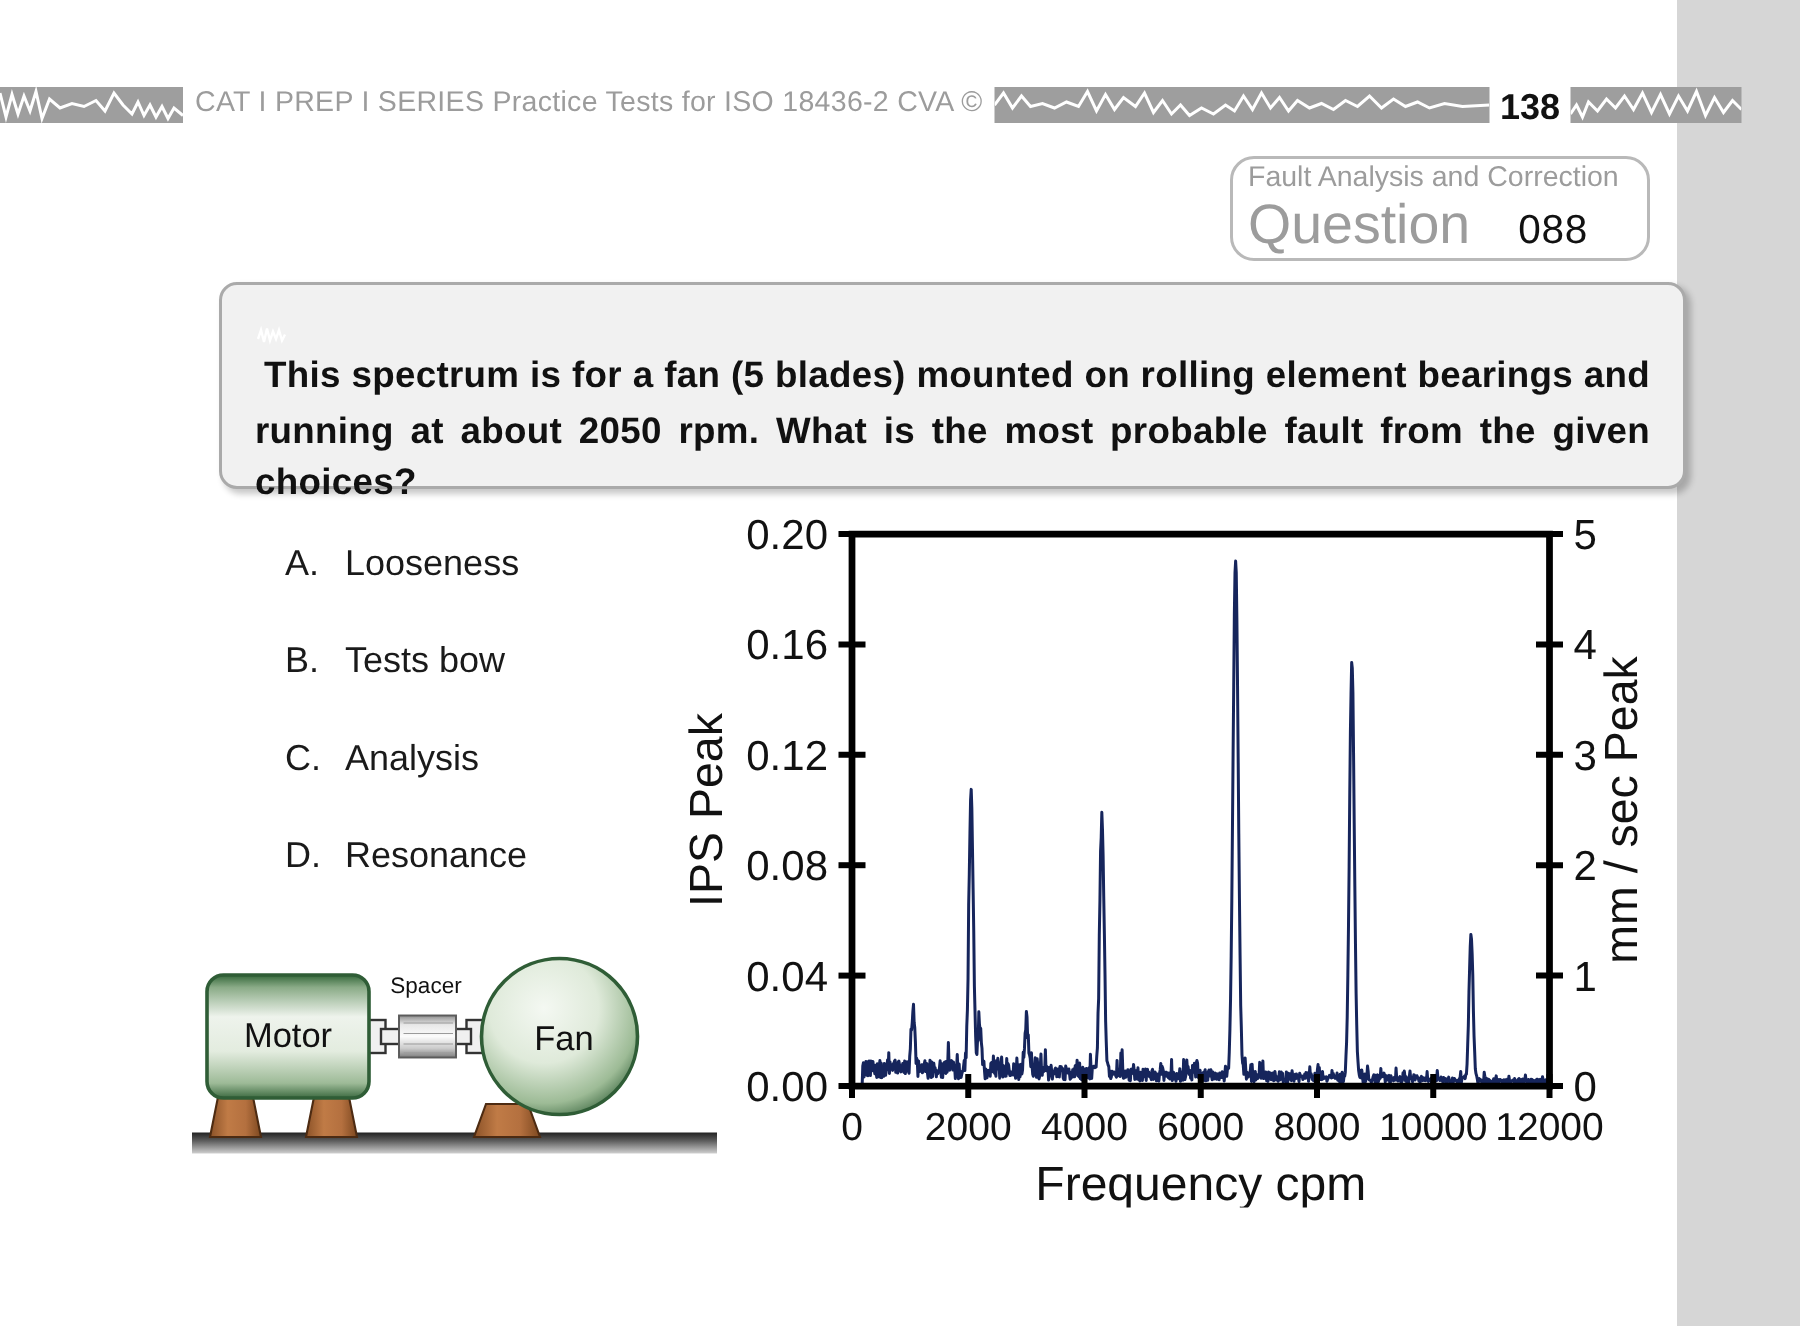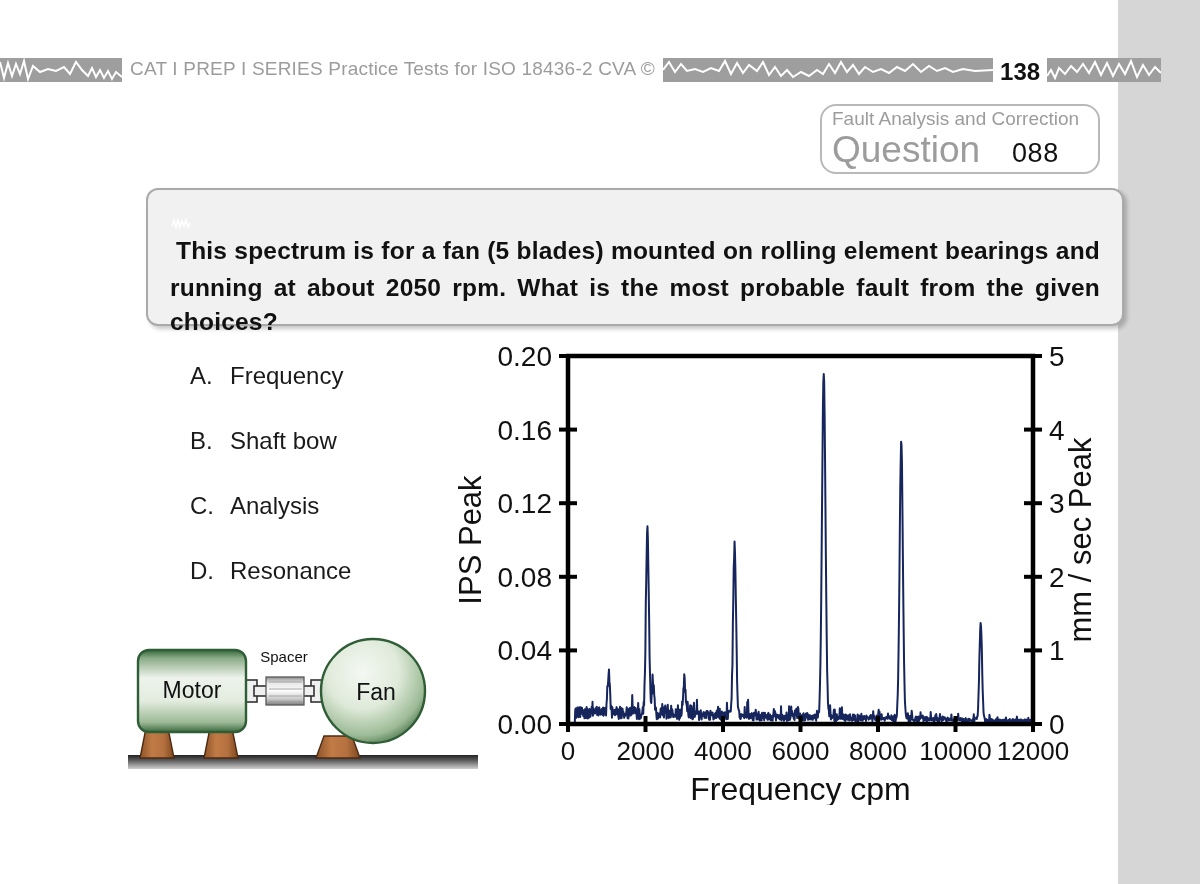--- a/index.html
+++ b/index.html
@@ -179,25 +179,25 @@
         <svg width="22" height="20" viewBox="0 0 22 20">
           <polyline points="2,12 4,6 6,14 8,5 10,13 12,7 14,12 16,6 18,13 20,9" fill="none" stroke="#ffffff" stroke-width="1.6"></polyline>
         </svg>
       </span>
     </div>
   </div>
 
   <div class="choices">
     <div class="choice">
       <span class="choice-letter">A.</span>
-      <span>Frequency</span>
+      <span>Looseness</span>
     </div>
     <div class="choice">
       <span class="choice-letter">B.</span>
-      <span>Shaft bow</span>
+      <span>Tests bow</span>
     </div>
     <div class="choice">
       <span class="choice-letter">C.</span>
       <span>Analysis</span>
     </div>
     <div class="choice">
       <span class="choice-letter">D.</span>
       <span>Resonance</span>
     </div>
   </div>

